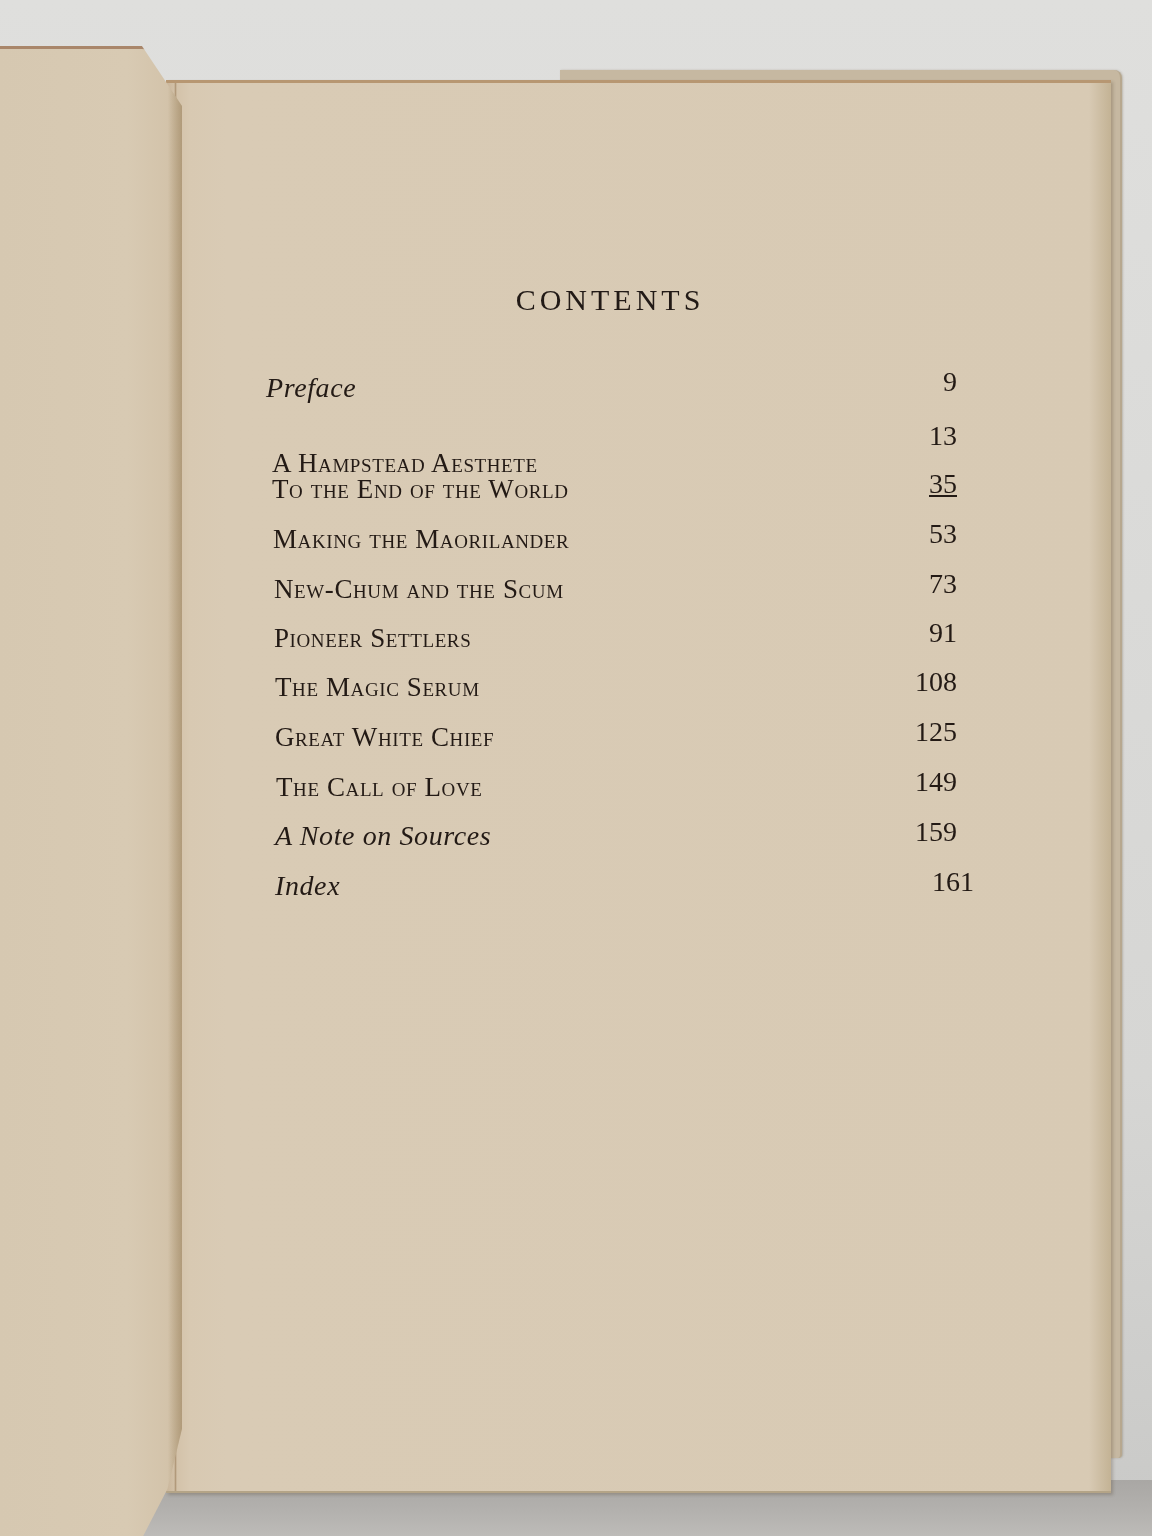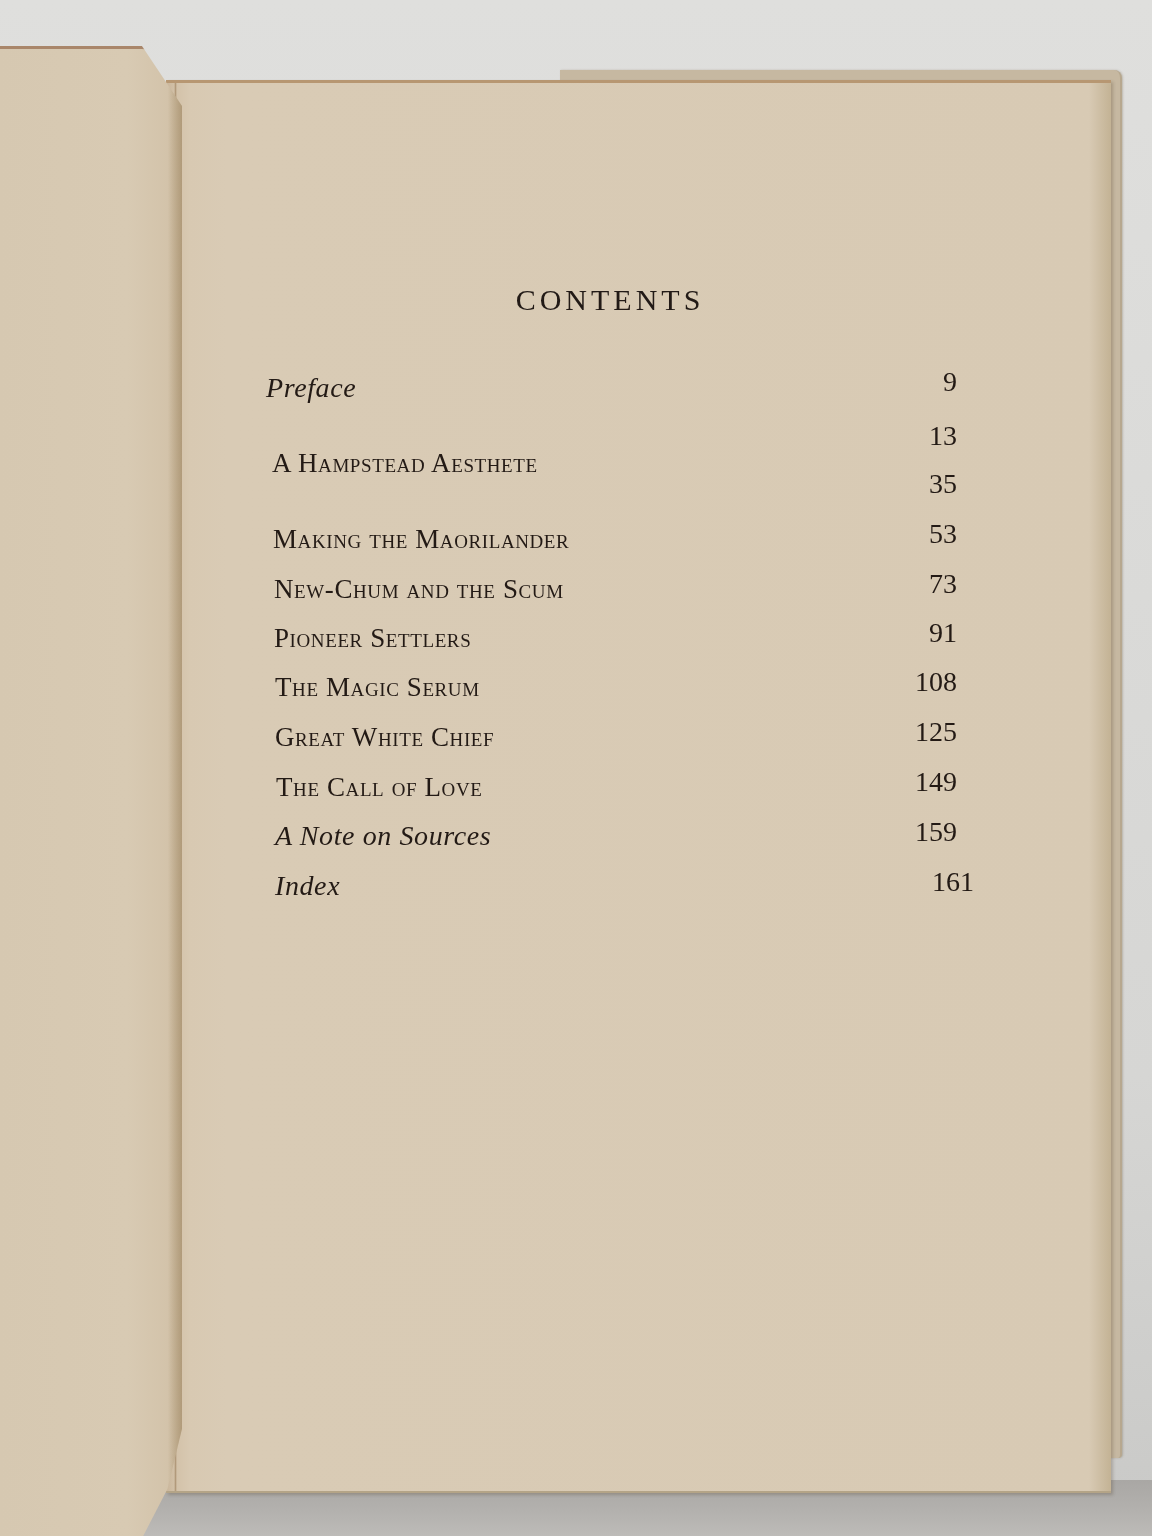--- a/index.html
+++ b/index.html
@@ -146,21 +146,22 @@
     <span class="toc-label italic" style="left:266px; top:2px;">Preface</span>
     <span class="toc-page" style="top:-4px;">9</span>
   </div>
 
   <div class="toc-row" style="top:422px;">
     <span class="toc-label smallcaps" style="left:272px; top:2px;margin-top:24px;">A Hampstead Aesthete</span>
     <span class="toc-page" style="top:-2px;">13</span>
   </div>
 
   <div class="toc-row" style="top:472px;">
-    <span class="toc-page" style="top:-4px;">35</span>
+    <span class="toc-label smallcaps" style="left:272px; top:2px;">To the End of the World</span>
+    <span class="toc-page" style="top:-4px;text-decoration:underline;">35</span>
   </div>
 
   <div class="toc-row" style="top:522px;">
     <span class="toc-label smallcaps" style="left:273px; top:2px;">Making the Maorilander</span>
     <span class="toc-page" style="top:-4px;">53</span>
   </div>
 
   <div class="toc-row" style="top:572px;">
     <span class="toc-label smallcaps" style="left:274px; top:2px;">New-Chum and the Scum</span>
     <span class="toc-page" style="top:-4px;">73</span>

